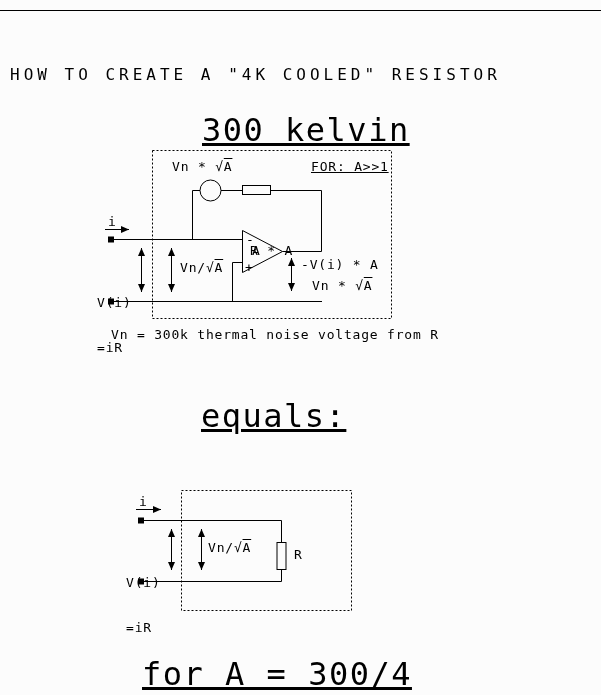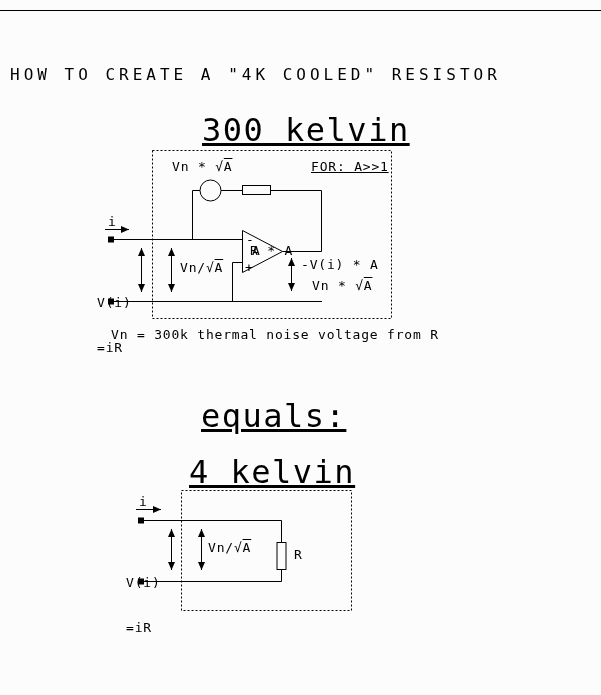--- a/index.html
+++ b/index.html
@@ -110,27 +110,27 @@
   <div class="lbl t12" style="left:252px;top:245px;">A</div>
 
   <div class="lbl t12" style="left:301px;top:259px;text-align:right;">-V(i) * A</div>
 
   <div class="lbl t12" style="left:312px;top:280px;"><span>Vn * </span><span>√</span><span class="ol">A</span></div>
 
   <div class="lbl t12" style="left:111px;top:329px;text-align:center;">Vn = 300k thermal noise voltage from R</div>
 
   <div class="lbl t24" style="left:201px;top:404px;">equals:</div>
 
-  <div class="lbl t24" style="left:189px;top:460px;">4 kelvin</div>
 
   <div class="lbl t12" style="left:139px;top:496px;">i</div>
 
   <div class="lbl t12 two" style="left:126px;top:545px;">
     <div>V(i)</div>
     <div>=iR</div>
   </div>
 
   <div class="lbl t12" style="left:208px;top:542px;"><span>Vn/</span><span>√</span><span class="ol">A</span></div>
 
   <div class="lbl t12" style="left:294px;top:549px;">R</div>
 
+  <div class="lbl t24" style="left:142px;top:662px;">for A = 300/4</div>
 
 </div>
 
 </body></html>

